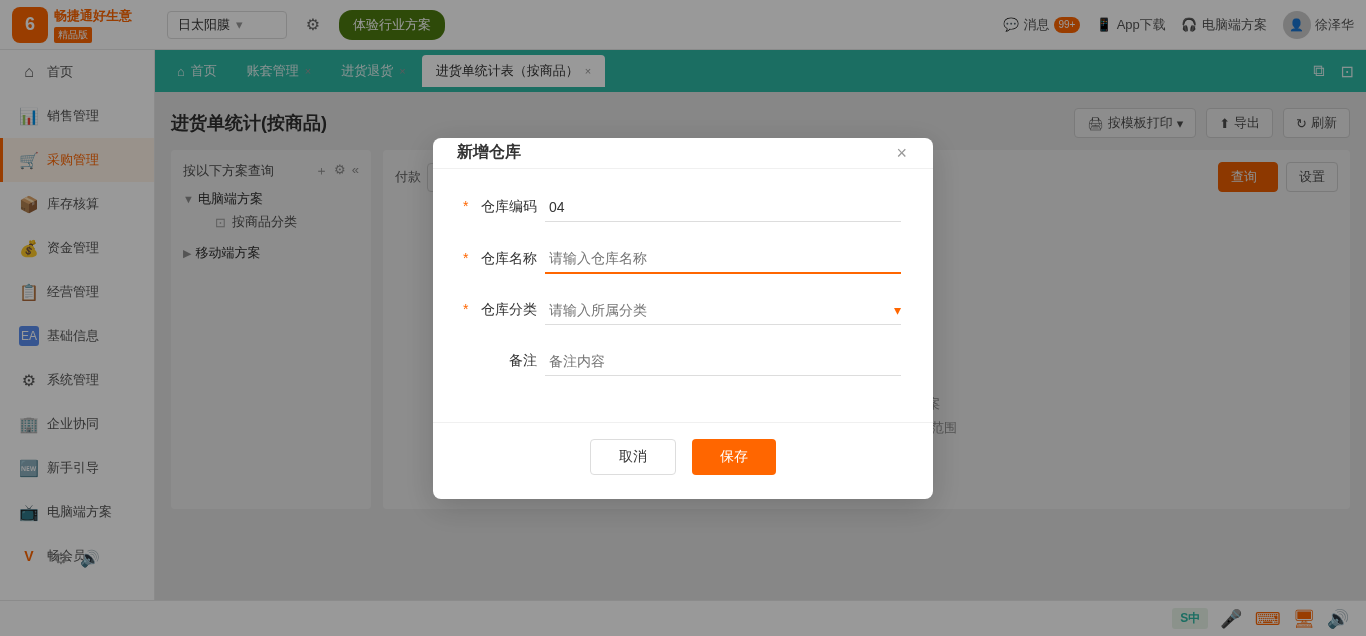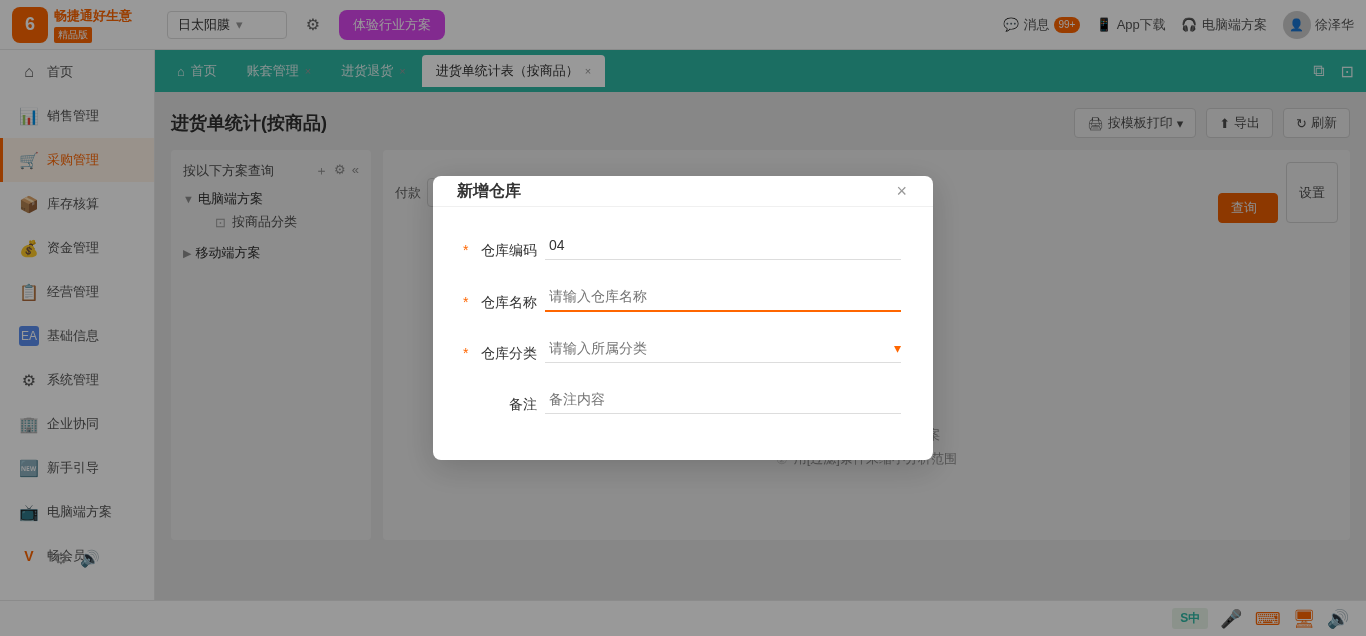--- a/index.html
+++ b/index.html
@@ -50,24 +50,24 @@
       min-width: 120px;
       color: #333;
     }
     .store-selector .arrow { margin-left: 6px; color: #999; }
     .settings-icon {
       width: 32px; height: 32px;
       display: flex; align-items: center; justify-content: center;
       color: #666; cursor: pointer; font-size: 16px; margin-right: 10px;
     }
     .trial-btn {
-      background: #d946ef;
+      background: #4d7c0f;
       color: #fff;
       border: none;
-      border-radius: 8px;
+      border-radius: 13px;
       padding: 6px 14px;
       cursor: pointer;
       font-size: 13px;
       margin-right: auto;
     }
     .header-right {
       display: flex; align-items: center; gap: 16px; margin-left: auto;
     }
     .header-right-item {
       display: flex; align-items: center; gap: 4px;
@@ -239,21 +239,21 @@
     .modal-title { font-size: 16px; font-weight: bold; color: #333; }
     .modal-close {
       cursor: pointer; color: #999; font-size: 18px;
       line-height: 1; padding: 2px;
     }
     .modal-body {
       padding: 24px 32px;
     }
     .form-row {
       display: flex;
-      align-items: flex-end;
+      align-items: center;
       margin-bottom: 22px;
       gap: 0;
     }
     .form-label {
       width: 80px;
       text-align: right;
       color: #333;
       font-size: 14px;
       flex-shrink: 0;
       padding-right: 8px;
@@ -523,21 +523,21 @@
           <span style="color:#666;font-size:13px;">单据状态</span>
           <select class="filter-select" style="width:130px;">
             <option></option>
           </select>
         </div>
         <div style="display:flex;align-items:center;gap:6px;">
           <span style="color:#666;font-size:13px;">商品</span>
           <span style="color:#aaa;">···</span>
         </div>
         <div style="margin-left:auto;display:flex;gap:8px;">
-          <button class="action-btn primary" style="min-width:60px;margin-top:31px;">查询</button>
+          <button class="action-btn primary" style="min-width:60px;">查询</button>
           <button class="action-btn">设置</button>
         </div>
       </div>
 
       <div style="text-align:center;padding:60px 0;">
         <div style="margin-bottom:60px;">
           <svg width="80" height="80" viewBox="0 0 80 80" fill="none">
             <ellipse cx="40" cy="65" rx="30" ry="6" fill="#f0e8d8" opacity="0.7"></ellipse>
             <rect x="20" y="20" width="40" height="50" rx="4" fill="#e8d5b8"></rect>
             <rect x="25" y="28" width="30" height="4" rx="2" fill="#c8a87a"></rect>
@@ -583,20 +583,24 @@
           <input type="text" class="form-select" placeholder="请输入所属分类" style="">
           <span class="form-select-arrow">▾</span>
         </div>
       </div>
 
       <div class="form-row">
         <label class="form-label">备注</label>
         <input type="text" class="form-input" placeholder="备注内容" style="border-bottom: 1px solid rgb(221, 221, 221);">
       </div>
     </div>
+    <div class="modal-footer">
+      <button class="btn-cancel">取消</button>
+      <button class="btn-save">保存</button>
+    </div>
   </div>
 </div>
 
 <div class="bottom-bar">
   <div style="display:flex;align-items:center;gap:12px;">
     <span style="background:#e8f4e8;color:#2db7a4;font-size:12px;padding:2px 8px;border-radius:3px;font-weight:bold;">S中</span>
     <span class="bottom-icon">🎤</span>
     <span class="bottom-icon">⌨</span>
     <span class="bottom-icon">🖥</span>
     <span class="bottom-icon">🔊</span>

